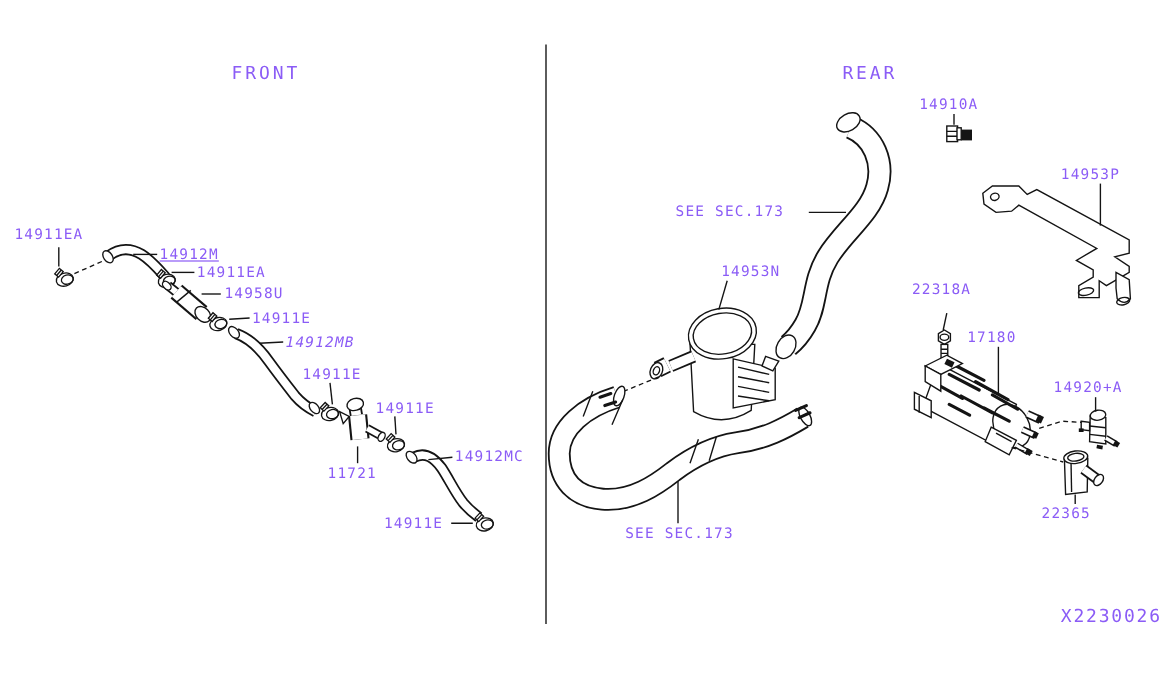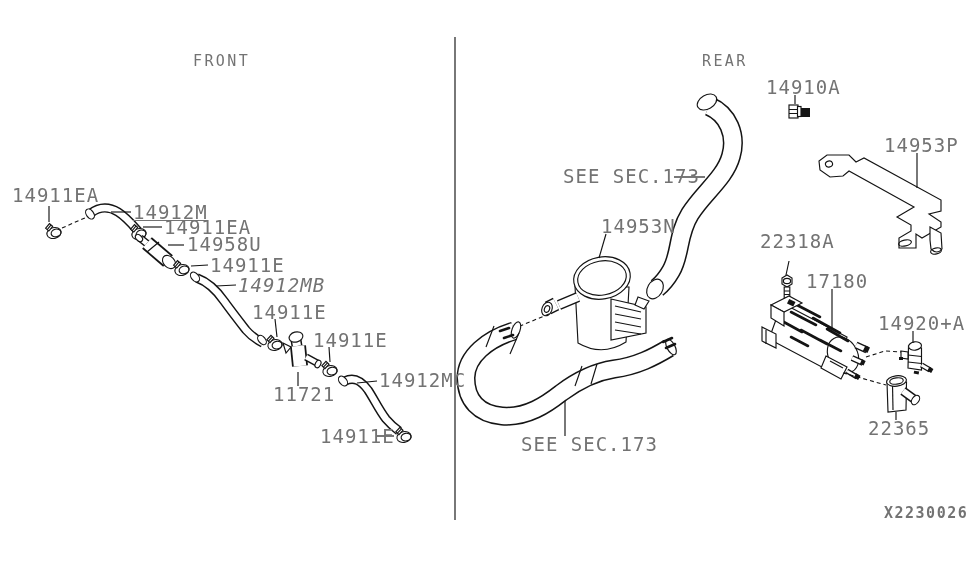--- a/index.html
+++ b/index.html
@@ -1,21 +1,21 @@
 <!DOCTYPE html>
 <html><head>
 <meta charset="utf-8">
 <style>
   html,body{margin:0;padding:0;background:#fff;}
   .stage{position:relative;width:975px;height:566px;background:#fff;overflow:hidden;
-         font-family:"DejaVu Sans Mono","Liberation Mono",monospace;color:#737373;}
+         font-family:"DejaVu Sans Mono","Liberation Mono",monospace;color:#8b5cf6;}
   .stage svg{position:absolute;left:0;top:0;}
-  .lbl{position:absolute;font-size:19px;line-height:14px;letter-spacing:1px;white-space:nowrap;}
+  .lbl{position:absolute;font-size:12px;line-height:14px;letter-spacing:1px;white-space:nowrap;}
   .hdr{position:absolute;font-size:15px;line-height:15px;letter-spacing:2.4px;white-space:nowrap;}
-  .code{position:absolute;font-size:15px;line-height:15px;letter-spacing:1.5px;white-space:nowrap;font-weight:bold;}
+  .code{position:absolute;font-size:15px;line-height:15px;letter-spacing:1.5px;white-space:nowrap;}
   .ln{stroke:#141414;stroke-width:1.15;fill:none;}
   .fw{fill:#fff;stroke:#141414;stroke-width:1.15;}
   .dk{fill:#141414;stroke:none;}
   .dash{stroke:#141414;stroke-width:1.1;fill:none;stroke-dasharray:4 3;}
   .to{stroke:#141414;fill:none;}
   .ti{stroke:#fff;fill:none;}
   .hatch{stroke:#141414;stroke-width:2.6;fill:none;stroke-linecap:round;}
 </style>
 </head>
 <body>

